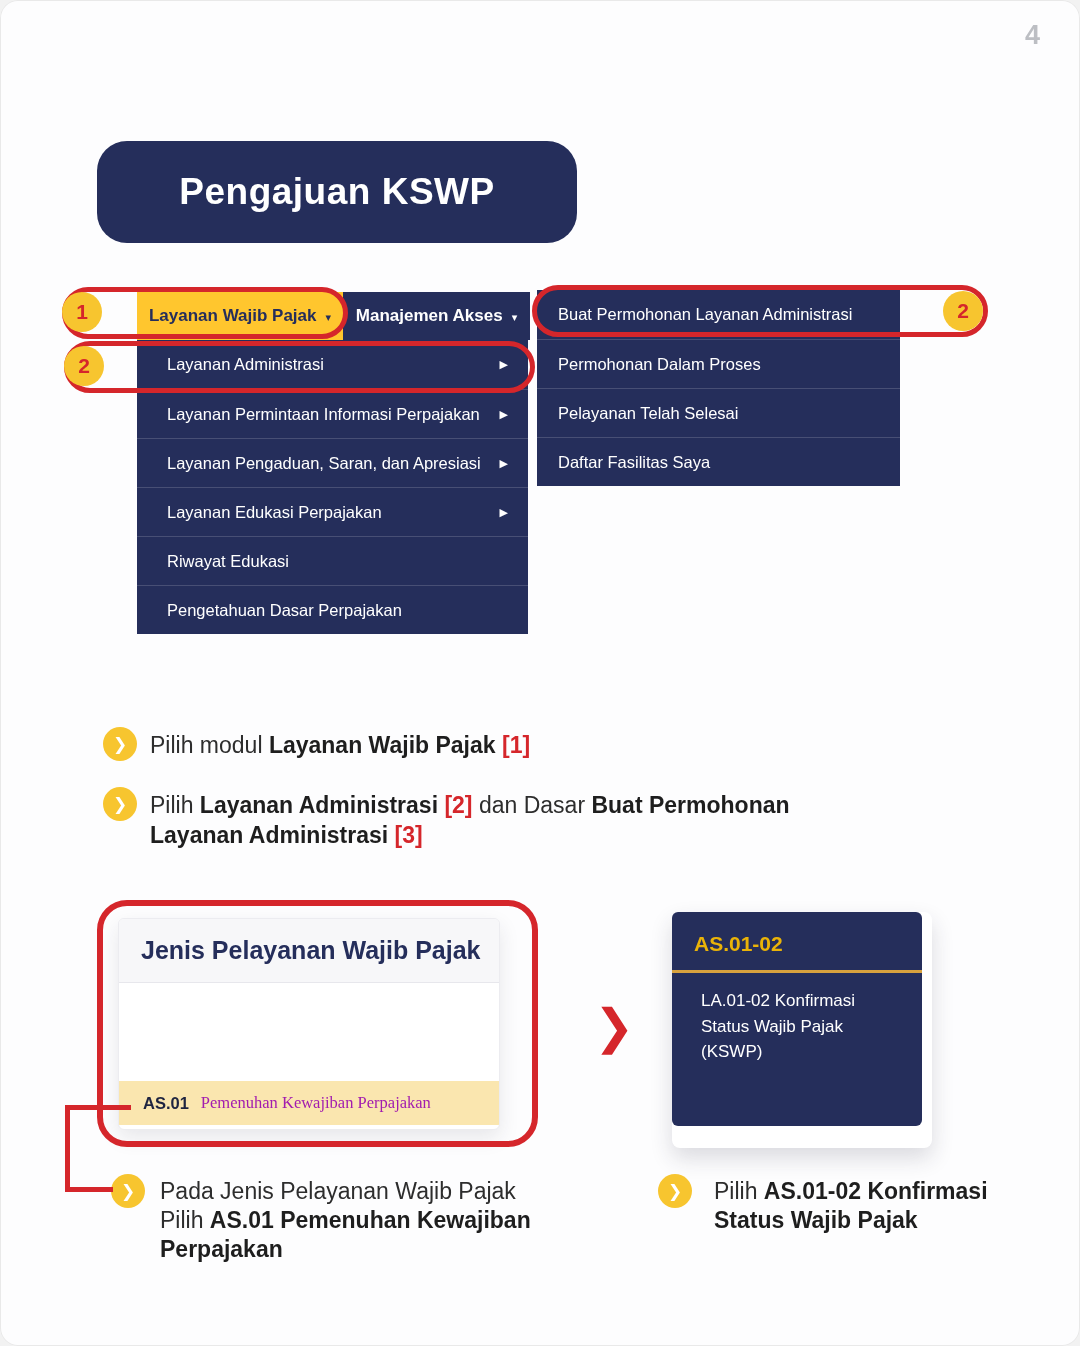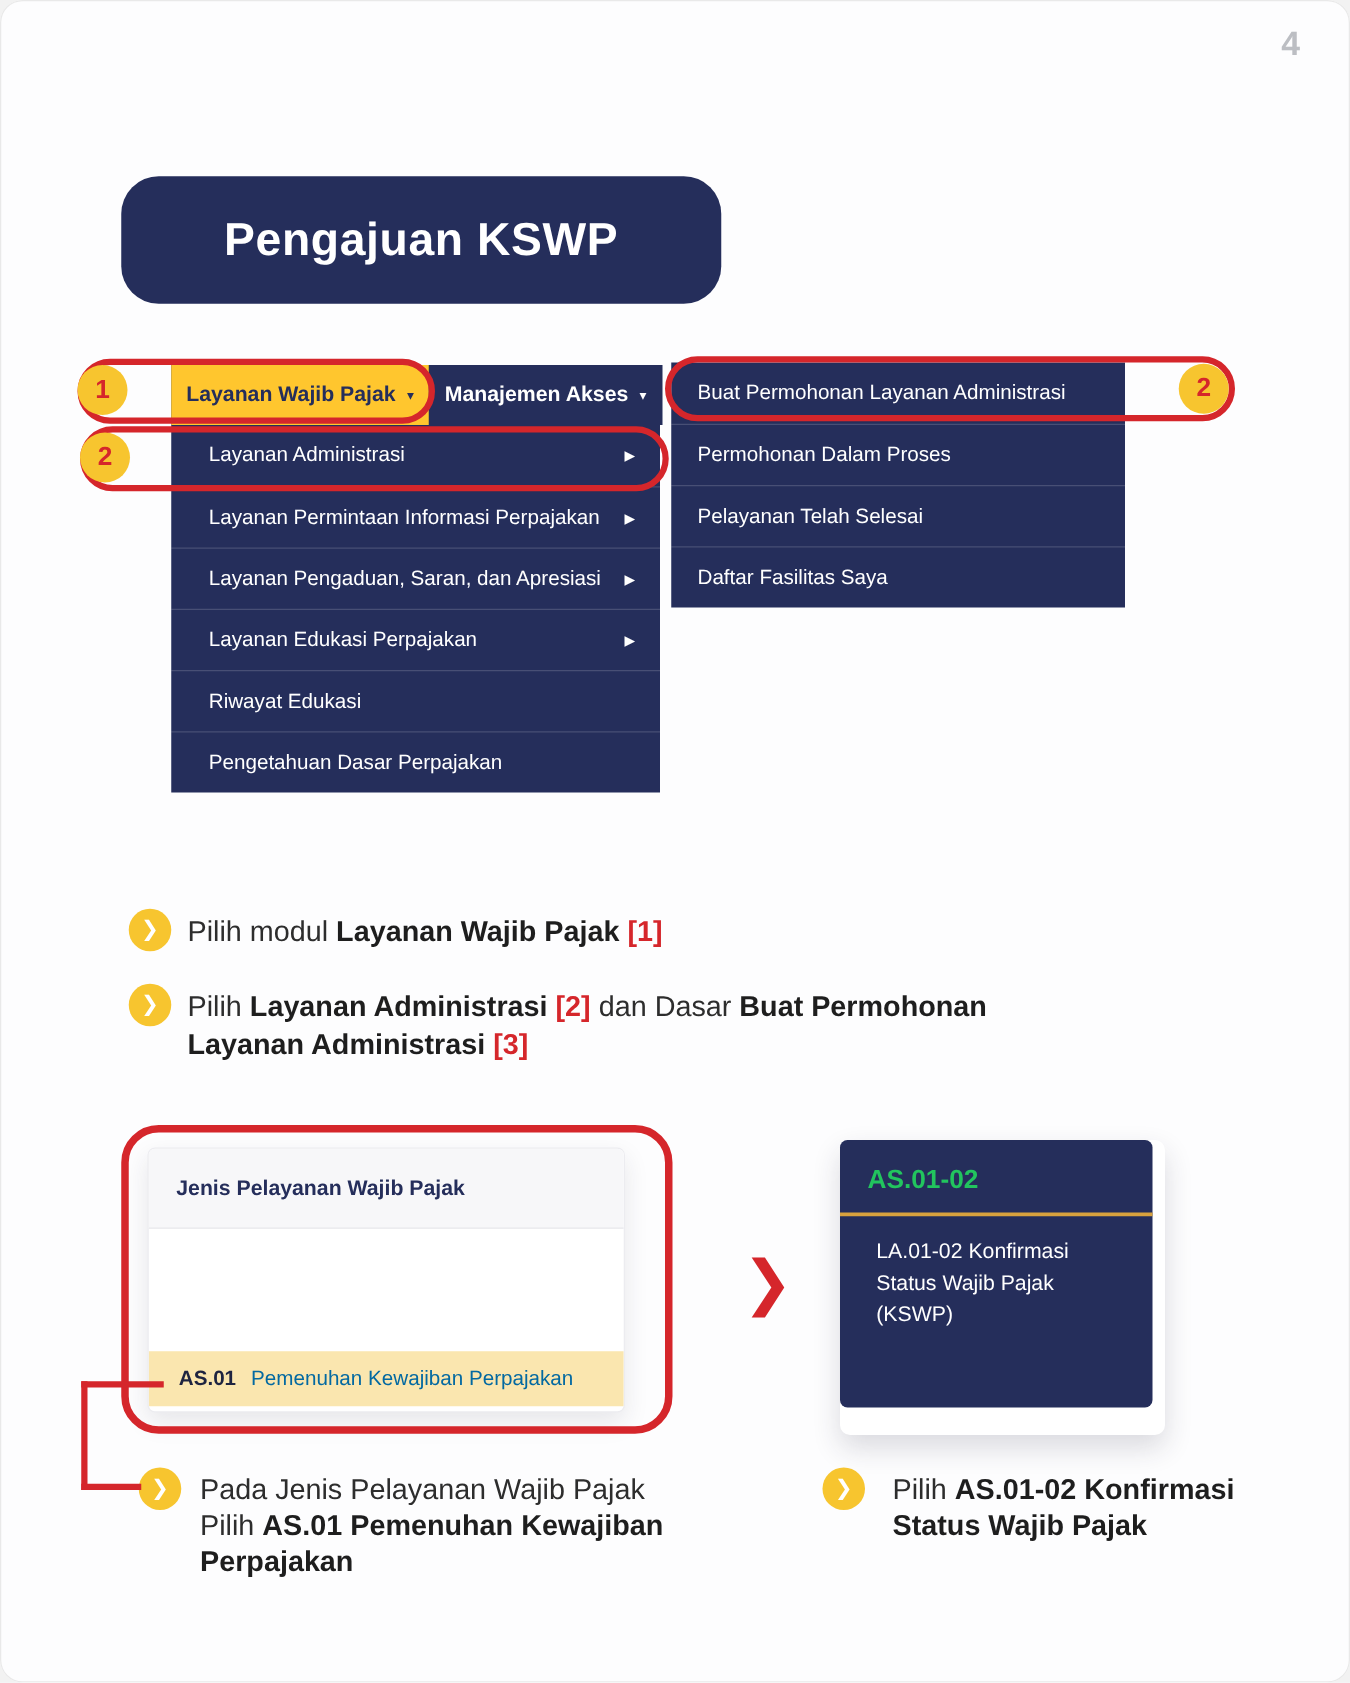--- a/index.html
+++ b/index.html
@@ -57,39 +57,39 @@
   .i1b{left:103px;top:727px;} .i1t{left:150px;top:730px;width:720px;}
   .i2b{left:103px;top:787px;} .i2t{left:150px;top:790px;width:710px;}
   .i3b{left:111px;top:1174px;} .i3t{left:160px;top:1177px;width:400px;line-height:29px;}
   .i4b{left:658px;top:1174px;} .i4t{left:714px;top:1177px;width:330px;line-height:29px;}
   
   .card-outline{left:97px;top:900px;width:441px;height:247px;border-width:6px;border-radius:30px;}
   .service-card{left:118px;top:918px;width:382px;height:212px;background:#fff;border-radius:6px;
     border:1px solid #ECECF0;box-shadow:0 8px 20px rgba(40,40,60,.10);z-index:2;overflow:hidden;}
   .service-header{height:64px;background:#F7F7F9;border-bottom:1px solid #E7E7EC;
     display:flex;align-items:center;padding-left:22px;}
-  .service-header h2{font-size:17px;font-weight:800;color:var(--navy);}
+  .service-header h2{font-size:25px;font-weight:800;color:var(--navy);}
   .search-wrap{position:absolute;left:24px;top:95px;width:332px;height:46px;border:1px solid #D8D8DE;
     border-radius:9px;display:flex;align-items:center;padding:0 12px;background:#fff;}
   .search-ico{width:15px;height:15px;border:2px solid #6E6E74;border-radius:2px;margin:0 14px 0 6px;}
   .search-wrap input{border:0;outline:0;flex:1;font-size:18px;color:#333;
     font-family:"Liberation Sans",sans-serif;background:transparent;}
   .search-wrap input::placeholder{color:#9A9AA0;}
   .result-row{position:absolute;left:0;bottom:4px;width:100%;height:44px;background:var(--hl);
     display:flex;align-items:center;padding-left:24px;font-size:16.5px;cursor:pointer;}
   .result-row .code{font-weight:800;color:#1E2440;margin-right:12px;}
-  .result-row .label{color:#0369a1;}
+  .result-row .label{color:#a21caf;font-family:Liberation Serif, serif;}
   
   .big-arrow{left:594px;top:998px;color:var(--red);font-size:48px;font-weight:800;z-index:2;}
   
   .detail-wrap{left:672px;top:912px;width:260px;height:236px;background:#fff;border-radius:8px;
     box-shadow:0 10px 22px rgba(40,40,60,.16);z-index:2;}
   .detail-card{position:absolute;left:0;top:0;width:250px;height:214px;background:var(--navy);
     border-radius:6px;cursor:pointer;}
-  .detail-card h3{color:#22c55e;font-size:21px;font-weight:800;padding:20px 22px 14px;}
+  .detail-card h3{color:#eab308;font-size:21px;font-weight:800;padding:20px 22px 14px;}
   .gold-line{height:3px;width:100%;background:var(--gold);}
   .detail-body{color:#fff;font-size:17px;line-height:1.5;padding:15px 29px;font-weight:500;}
   
   .line{background:var(--red);z-index:4;}
   .lv{left:65px;top:1105px;width:5px;height:87px;}
   .lh1{left:65px;top:1105px;width:66px;height:5px;}
   .lh2{left:65px;top:1187px;width:48px;height:5px;}
 </style>
 </head>
 <body>

